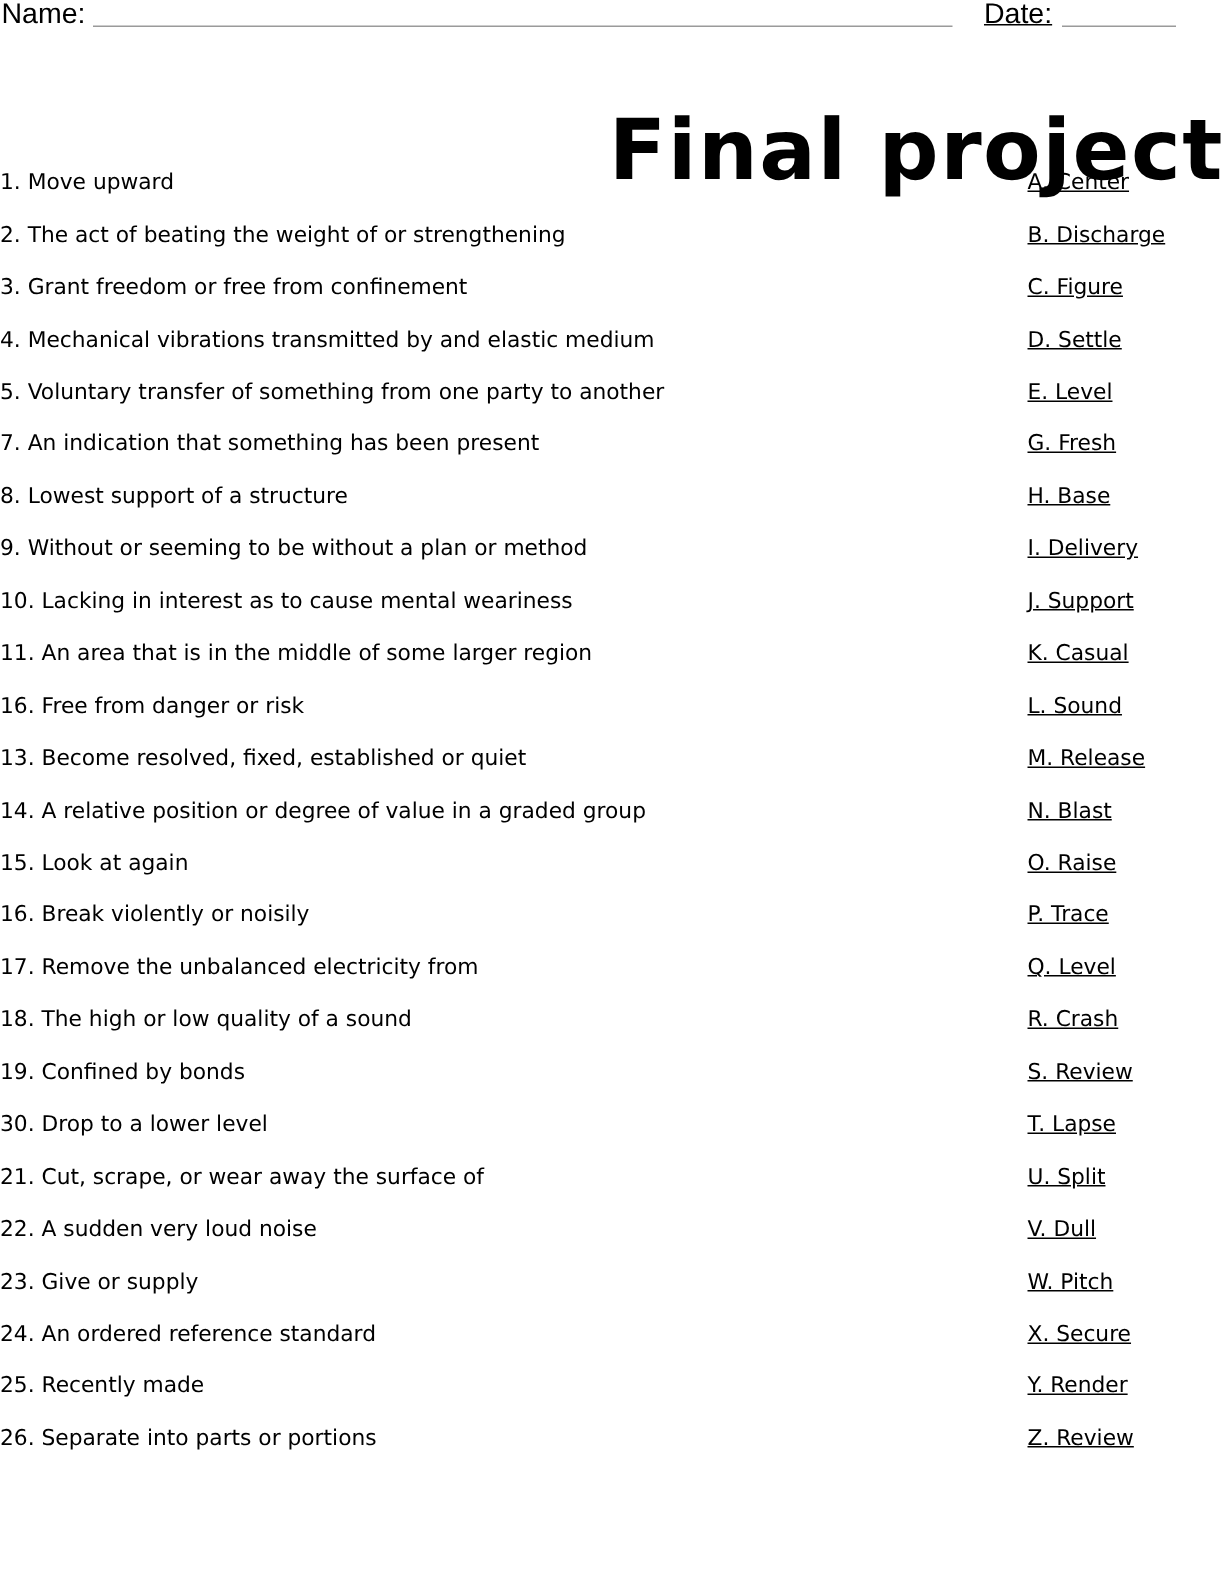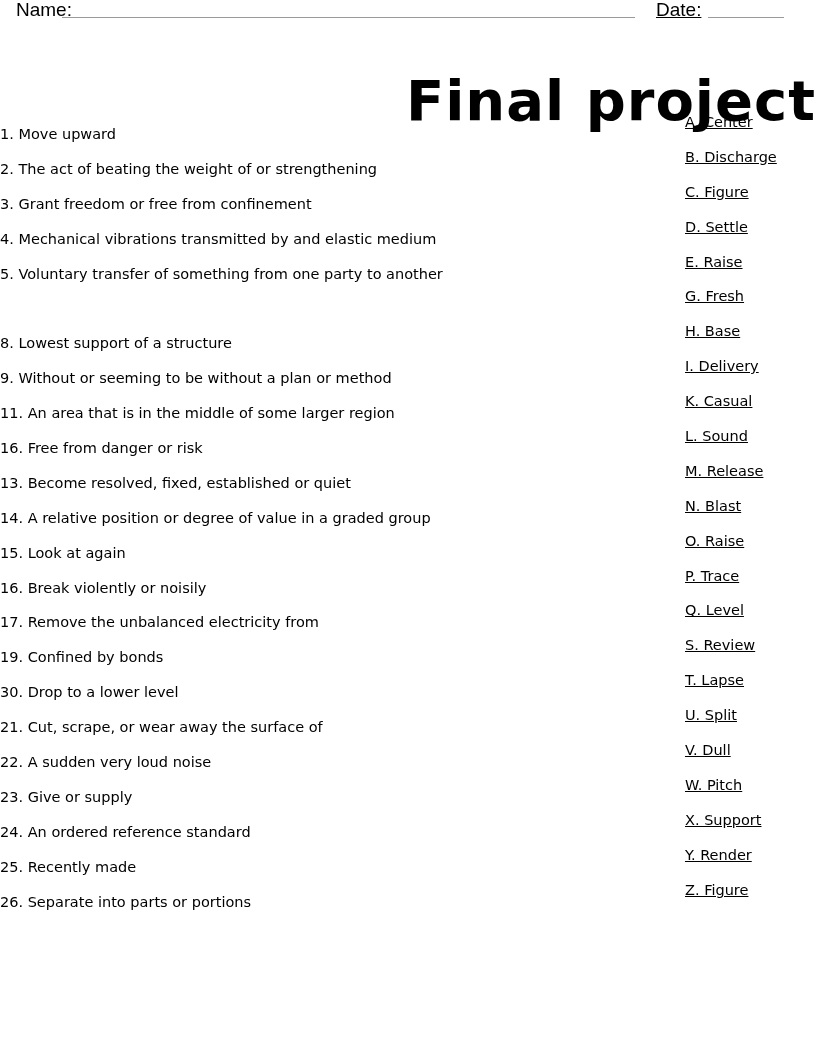--- a/index.html
+++ b/index.html
@@ -18,21 +18,21 @@
       position: absolute;
       top: 0;
       left: 0;
       width: 816px;
       height: 22px;
       font-family: "Liberation Sans", sans-serif;
       font-size: 19px;
     }
     .name-label {
       position: absolute;
-      left: 16px;
+      left: 1px;
       top: -1px;
     }
     .name-line {
       position: absolute;
       left: 62px;
       top: 17px;
       width: 573px;
       border-bottom: 1px solid #9a9a9a;
     }
     .date-label {
@@ -68,21 +68,21 @@
       font-size: 14.5px;
       line-height: 20px;
     }
     .row {
       position: relative;
       height: 34.9px;
     }
     .clue {
       position: absolute;
       left: 0;
-      top: 12px;
+      top: 0;
       white-space: nowrap;
     }
     .answer {
       position: absolute;
       left: 685px;
       top: 0;
       white-space: nowrap;
       text-decoration: underline;
     }
   </style>
@@ -110,34 +110,39 @@
     <div class="row">
       <span class="clue">3. Grant freedom or free from confinement</span>
       <span class="answer">C. Figure</span>
     </div>
     <div class="row">
       <span class="clue">4. Mechanical vibrations transmitted by and elastic medium</span>
       <span class="answer">D. Settle</span>
     </div>
     <div class="row">
       <span class="clue">5. Voluntary transfer of something from one party to another</span>
-      <span class="answer">E. Raise</span>
-    </div>
-    <div class="row">
+      <span class="answer">E. Level</span>
+    </div>
+    <div class="row">
+      <span class="clue">7. An indication that something has been present</span>
       <span class="answer">G. Fresh</span>
     </div>
     <div class="row">
       <span class="clue">8. Lowest support of a structure</span>
       <span class="answer">H. Base</span>
     </div>
     <div class="row">
       <span class="clue">9. Without or seeming to be without a plan or method</span>
       <span class="answer">I. Delivery</span>
     </div>
     <div class="row">
+      <span class="clue">10. Lacking in interest as to cause mental weariness</span>
+      <span class="answer">J. Support</span>
+    </div>
+    <div class="row">
       <span class="clue">11. An area that is in the middle of some larger region</span>
       <span class="answer">K. Casual</span>
     </div>
     <div class="row">
       <span class="clue">16. Free from danger or risk</span>
       <span class="answer">L. Sound</span>
     </div>
     <div class="row">
       <span class="clue">13. Become resolved, fixed, established or quiet</span>
       <span class="answer">M. Release</span>
@@ -152,20 +157,24 @@
     </div>
     <div class="row">
       <span class="clue">16. Break violently or noisily</span>
       <span class="answer">P. Trace</span>
     </div>
     <div class="row">
       <span class="clue">17. Remove the unbalanced electricity from</span>
       <span class="answer">Q. Level</span>
     </div>
     <div class="row">
+      <span class="clue">18. The high or low quality of a sound</span>
+      <span class="answer">R. Crash</span>
+    </div>
+    <div class="row">
       <span class="clue">19. Confined by bonds</span>
       <span class="answer">S. Review</span>
     </div>
     <div class="row">
       <span class="clue">30. Drop to a lower level</span>
       <span class="answer">T. Lapse</span>
     </div>
     <div class="row">
       <span class="clue">21. Cut, scrape, or wear away the surface of</span>
       <span class="answer">U. Split</span>
@@ -173,23 +182,23 @@
     <div class="row">
       <span class="clue">22. A sudden very loud noise</span>
       <span class="answer">V. Dull</span>
     </div>
     <div class="row">
       <span class="clue">23. Give or supply</span>
       <span class="answer">W. Pitch</span>
     </div>
     <div class="row">
       <span class="clue">24. An ordered reference standard</span>
-      <span class="answer">X. Support</span>
+      <span class="answer">X. Secure</span>
     </div>
     <div class="row">
       <span class="clue">25. Recently made</span>
       <span class="answer">Y. Render</span>
     </div>
     <div class="row">
       <span class="clue">26. Separate into parts or portions</span>
-      <span class="answer">Z. Figure</span>
+      <span class="answer">Z. Review</span>
     </div>
   </div>
 
 </body></html>

